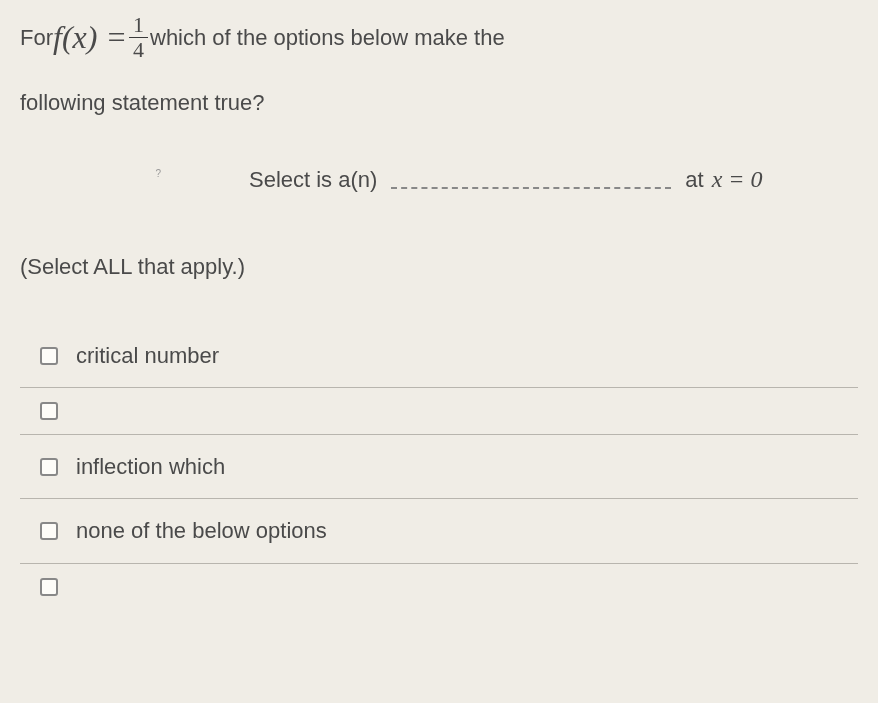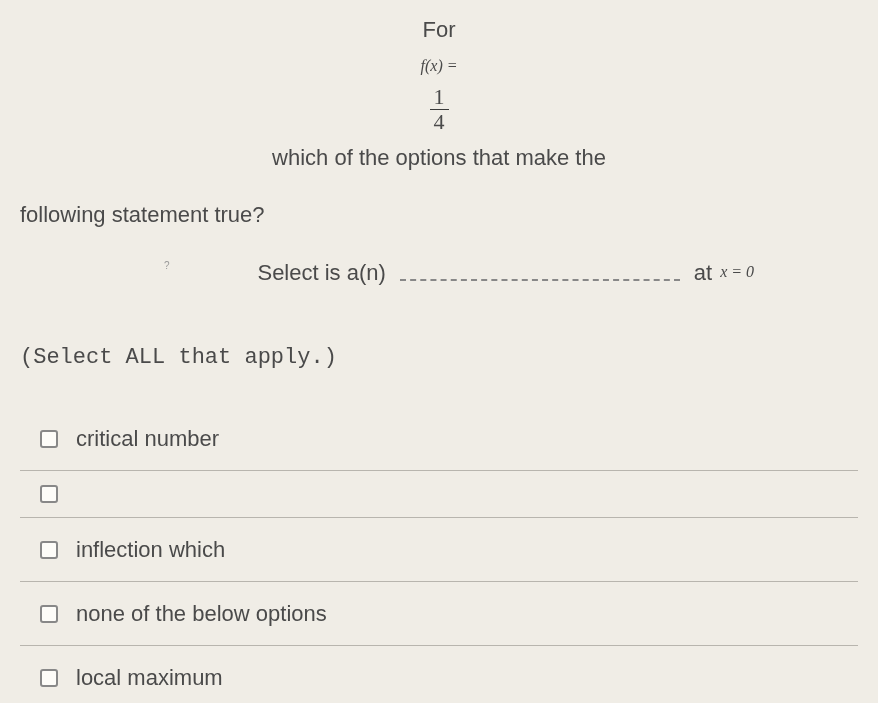--- a/index.html
+++ b/index.html
@@ -17,27 +17,25 @@
       font-size: 22px;
       line-height: 1.6;
     }
     .question-text {
       margin-bottom: 10px;
     }
     .line1 {
       display: flex;
       align-items: center;
       flex-wrap: wrap;
-      gap: 6px;
-      flex-direction: column;
     }
     .math-fx {
       font-style: italic;
       font-family: 'Times New Roman', serif;
-      font-size: 16px;
+      font-size: 32px;
     }
     .fraction {
       display: inline-flex;
       flex-direction: column;
       align-items: center;
       vertical-align: middle;
       font-family: 'Times New Roman', serif;
       font-size: 22px;
       margin: 0 2px;
     }
@@ -55,46 +53,45 @@
       font-family: 'Times New Roman', serif;
       font-size: 24px;
     }
     .sup {
       font-size: 15px;
       vertical-align: super;
       font-style: normal;
     }
     .line2 {
       margin-top: 22px;
-      margin-bottom: 22px;
+      margin-bottom: 40px;
     }
     .fill-line {
       display: flex;
       align-items: center;
       justify-content: center;
       gap: 8px;
       margin-bottom: 50px;
       width: 100%;
       padding-left: 40px;
     }
     .blank {
       display: inline-block;
       width: 280px;
       border-bottom: 2px dashed #888;
       height: 18px;
       margin: 0 6px;
     }
     .math-eq {
       font-style: italic;
       font-family: 'Times New Roman', serif;
-      font-size: 16px;
+      font-size: 24px;
     }
     .select-hint {
-      margin-bottom: 32px;
-      font-family: Liberation Mono, monospace;
+      margin-bottom: 40px;
     }
     .options {
       width: 100%;
     }
     .option-row {
       display: flex;
       align-items: center;
       padding: 14px 8px 14px 20px;
       border-bottom: 1px solid #b8b5ae;
       gap: 18px;
@@ -128,21 +125,21 @@
 <body>
 
 <div class="question-text">
   <div class="line1">
     <span>For</span>
     <span class="math-fx">f(x) =</span>
     <span class="fraction">
       <span class="frac-num">1</span>
       <span class="frac-den">4</span>
     </span>
-    <span>which of the options that make the</span>
+    <span>which of the options below make the</span>
   </div>
   <div class="line2">following statement true?</div>
 </div>
 
 <div class="fill-line">
   <span class="tiny-mark">?</span>
   <span>Select is a(n)</span>
   <span class="blank"></span>
   <span>at</span>
   <span class="math-eq">x = 0</span>
@@ -161,15 +158,14 @@
   <div class="option-row">
     <span class="checkbox"></span>
     <span class="option-label">inflection which</span>
   </div>
   <div class="option-row">
     <span class="checkbox"></span>
     <span class="option-label">none of the below options</span>
   </div>
   <div class="option-row" style="border-bottom:none;">
     <span class="checkbox"></span>
-    <span class="option-label">local maximum</span>
   </div>
 </div>
 
 </body></html>

